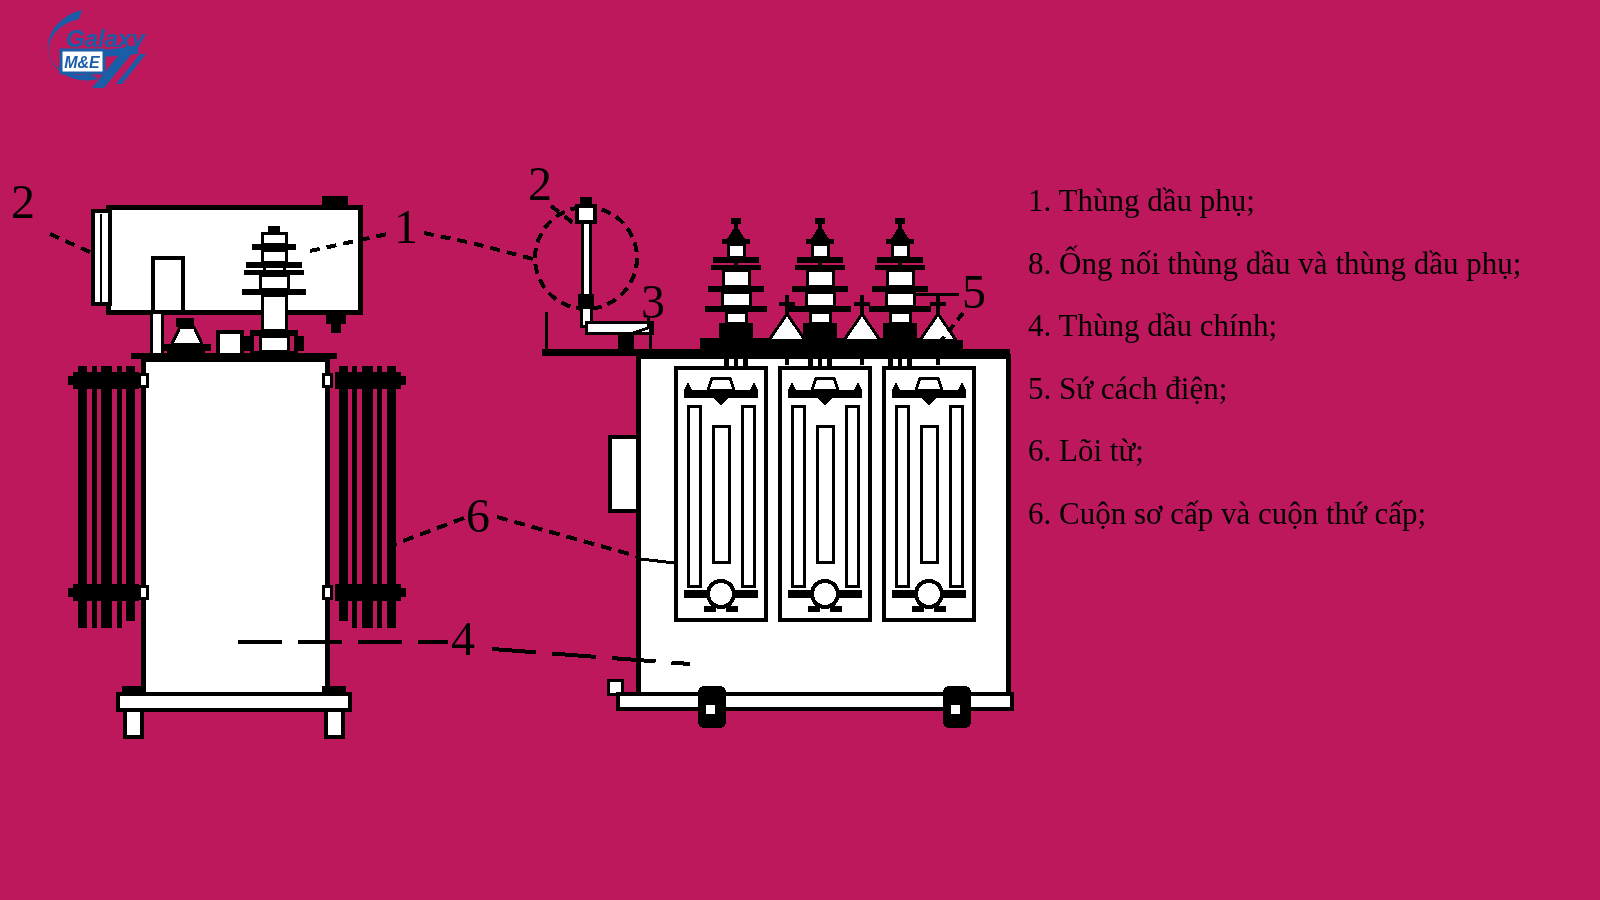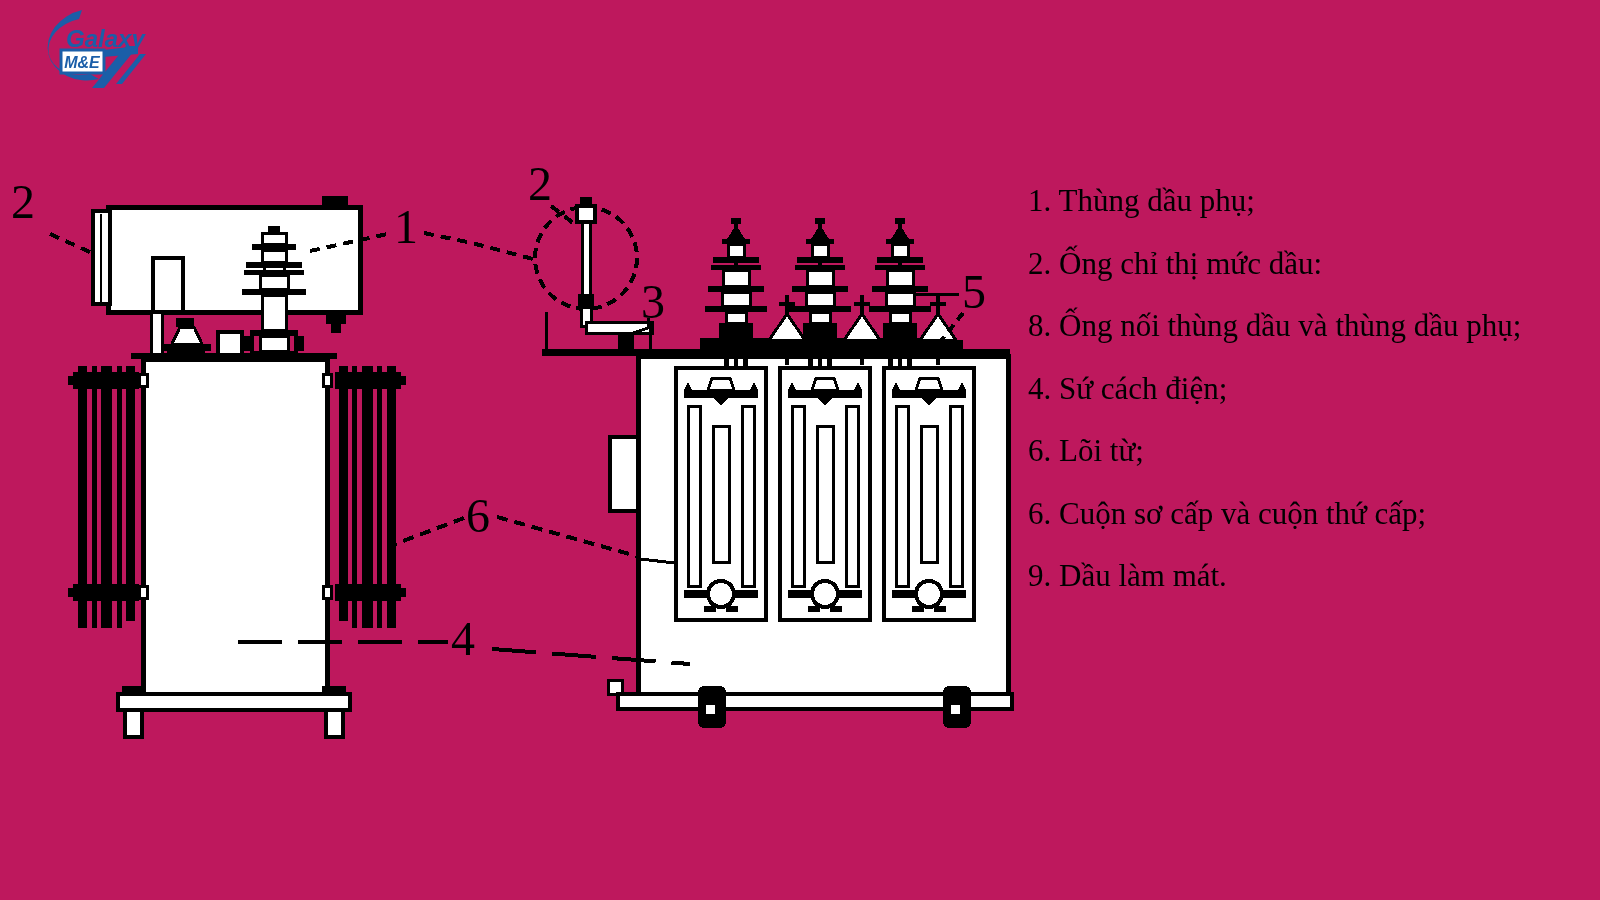--- a/index.html
+++ b/index.html
@@ -241,21 +241,20 @@
   <span class="co" style="left:11px;top:178px">2</span>
   <span class="co" style="left:394px;top:203px">1</span>
   <span class="co" style="left:528px;top:160px">2</span>
   <span class="co" style="left:641px;top:278px">3</span>
   <span class="co" style="left:962px;top:268px">5</span>
   <span class="co" style="left:466px;top:492px">6</span>
   <span class="co" style="left:451px;top:615px">4</span>
 
   <div class="legend">
     <div class="li">1. Thùng dầu phụ;</div>
-    <div class="li">2. Ống chỉ thị mức dầu:</div>
     <div class="li">8. Ống nối thùng dầu và thùng dầu phụ;</div>
-    <div class="li">4. Sứ cách điện;</div>
+    <div class="li">4. Thùng dầu chính;</div>
+    <div class="li">5. Sứ cách điện;</div>
     <div class="li">6. Lõi từ;</div>
     <div class="li">6. Cuộn sơ cấp và cuộn thứ cấp;</div>
-    <div class="li">9. Dầu làm mát.</div>
   </div>
 
 </div>
 
 </body></html>

